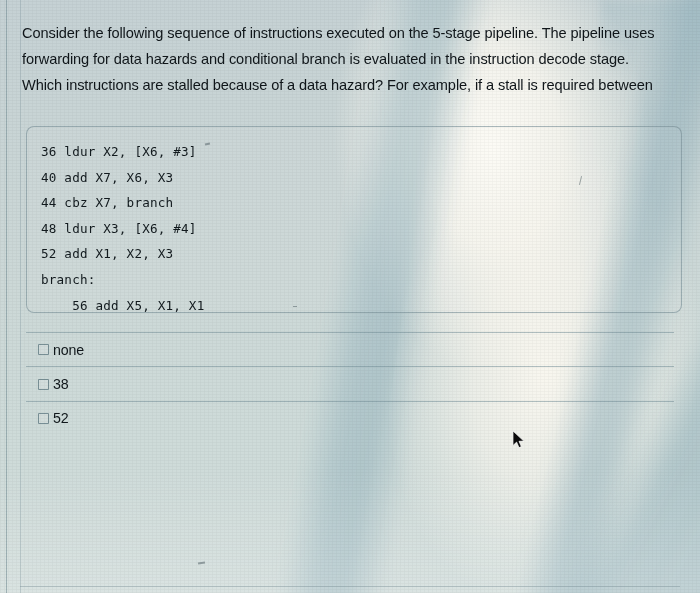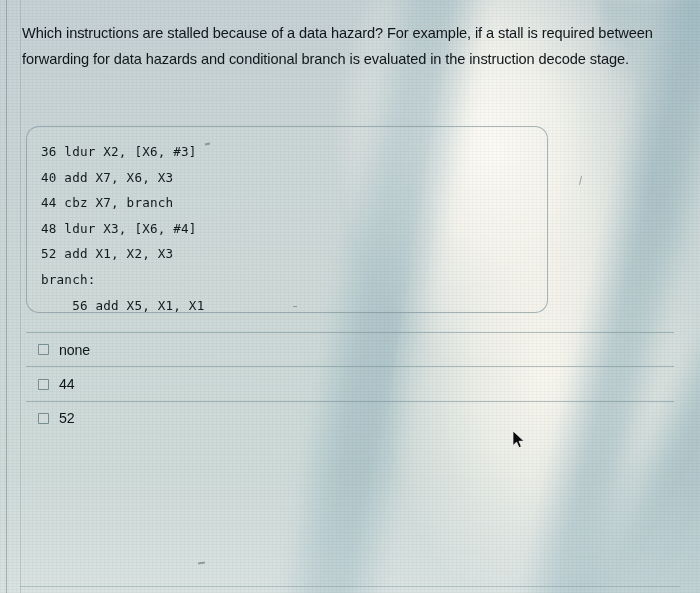--- a/index.html
+++ b/index.html
@@ -154,24 +154,24 @@
     line-height: 26px;
     letter-spacing: -0.1px;
   }
   #question .qline { white-space: nowrap; }
 
   
   #code-block {
     position: absolute;
     left: 26px;
     top: 126px;
-    width: 522px;
+    width: 656px;
     height: 187px;
     border: 1px solid rgba(120,142,150,0.62);
-    border-radius: 13px;
+    border-radius: 8px;
     box-sizing: border-box;
     background: rgba(255,255,255,0.045);
   }
   #code-block pre {
     margin: 0;
     padding: 12px 0 0 14px;
     font-family: "DejaVu Sans Mono", "Liberation Mono", monospace;
     font-size: 12.6px;
     line-height: 25.6px;
     color: #121a1e;
@@ -196,21 +196,21 @@
     width: 11px;
     height: 11px;
     box-sizing: border-box;
     border: 1px solid rgba(95,120,130,0.78);
     border-radius: 1px;
     background: rgba(255,255,255,0.10);
     margin-left: 12px;
     flex: 0 0 auto;
   }
   .choice-label {
-    margin-left: 10px;
+    margin-left: 4px;
     color: #10171b;
     font-size: 14.2px;
     letter-spacing: -0.1px;
   }
 
   
   #cursor {
     position: absolute;
     left: 512px;
     top: 430px;
@@ -232,42 +232,43 @@
   <div class="glare shadow-band2"></div>
   <div class="glare shadow-diag"></div>
   <div class="glare glare-corner-tr"></div>
   <div class="glare glare-bottom"></div>
 
   <div class="page-edge-left"></div>
   <div class="page-edge-left2"></div>
   <div class="page-edge-bottom"></div>
 
   <div id="question">
+    <div class="qline">Consider the following sequence of instructions executed on the 5-stage pipeline. The pipeline uses</div>
+    <div class="qline">forwarding for data hazards and conditional branch is evaluated in the instruction decode stage.</div>
     <div class="qline">Which instructions are stalled because of a data hazard? For example, if a stall is required between</div>
-    <div class="qline">forwarding for data hazards and conditional branch is evaluated in the instruction decode stage.</div>
   </div>
 
   <div id="code-block">
     <pre>36 ldur X2, [X6, #3]
 40 add X7, X6, X3
 44 cbz X7, branch
 48 ldur X3, [X6, #4]
 52 add X1, X2, X3
 branch:
     56 add X5, X1, X1</pre>
   </div>
 
   <div id="choices">
       <div class="choice-row">
         <span class="checkbox"></span>
         <span class="choice-label">none</span>
       </div>
       <div class="choice-row">
         <span class="checkbox"></span>
-        <span class="choice-label">44</span>
+        <span class="choice-label">38</span>
       </div>
       <div class="choice-row">
         <span class="checkbox"></span>
         <span class="choice-label">52</span>
       </div>
     </div>
 
   <svg id="cursor" viewBox="0 0 14 20" style="left: 512px; top: 430px;">
     <path d="M1 1 L1 15.5 L4.6 12.1 L7.0 17.6 L9.3 16.6 L7.0 11.3 L11.8 11.1 Z" fill="#0b0b0b" stroke="#ffffff" stroke-width="0.7"></path>
   </svg>

